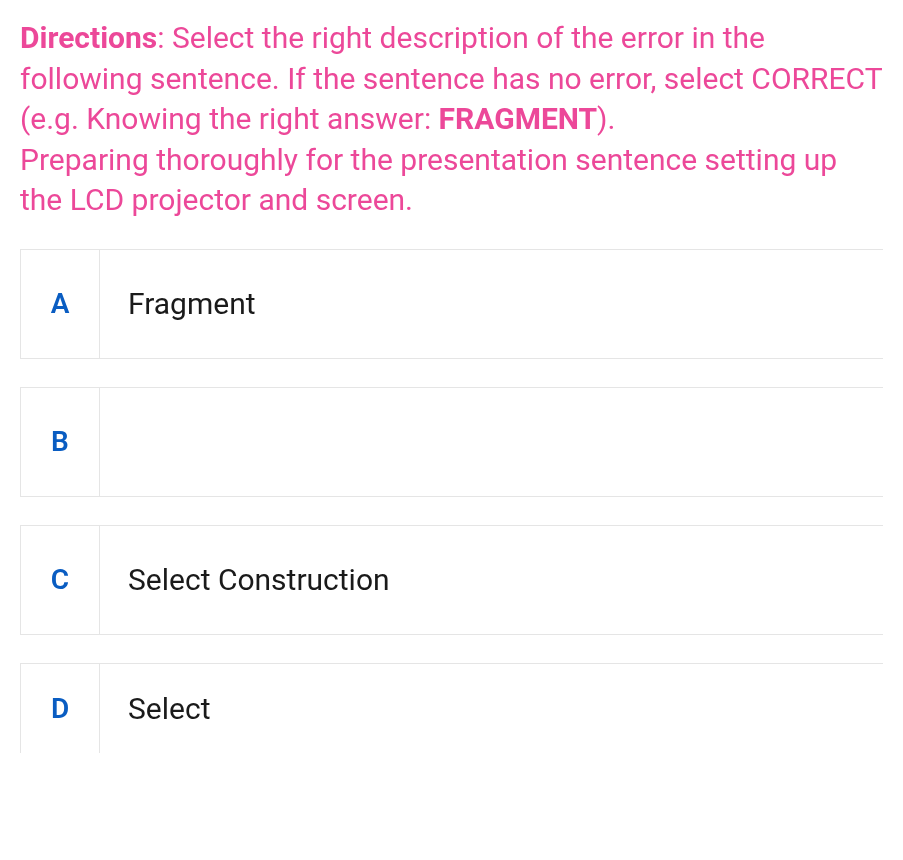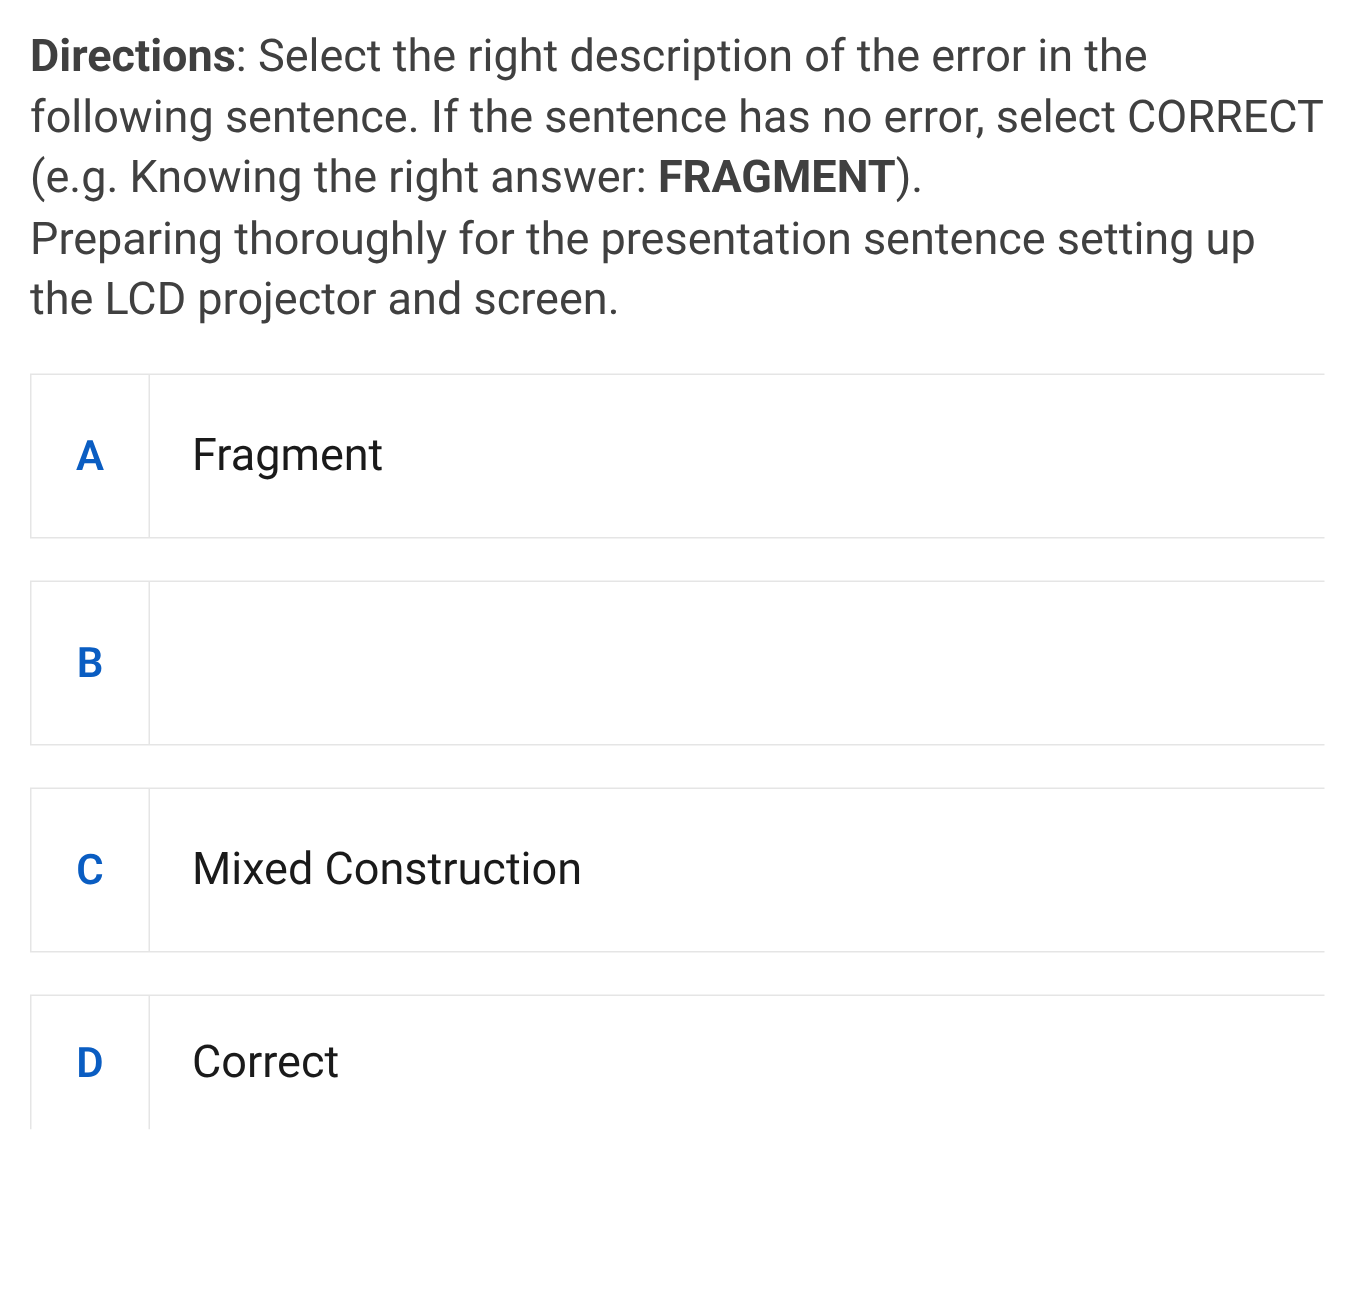--- a/index.html
+++ b/index.html
@@ -11,21 +11,21 @@
       font-family: -apple-system, BlinkMacSystemFont, "Segoe UI", Roboto, Helvetica, Arial, sans-serif;
       background: #ffffff;
       color: #1a1a1a;
       width: 903px;
       padding: 18px 20px 0 20px;
     }
     .directions {
       font-size: 30px;
       line-height: 1.35;
       margin-bottom: 28px;
-      color: #404040;
+      color: #ec4899;
     }
     .directions .bold {
       font-weight: 700;
     }
     .options {
       display: flex;
       flex-direction: column;
       gap: 28px;
     }
     .option {
@@ -73,19 +73,19 @@
 <div class="options">
   <div class="option">
     <div class="option-letter">A</div>
     <div class="option-text">Fragment</div>
   </div>
   <div class="option">
     <div class="option-letter">B</div>
   </div>
   <div class="option">
     <div class="option-letter">C</div>
-    <div class="option-text">Mixed Construction</div>
+    <div class="option-text">Select Construction</div>
   </div>
   <div class="option last">
     <div class="option-letter">D</div>
-    <div class="option-text">Correct</div>
+    <div class="option-text">Select</div>
   </div>
 </div>
 
 </body></html>

